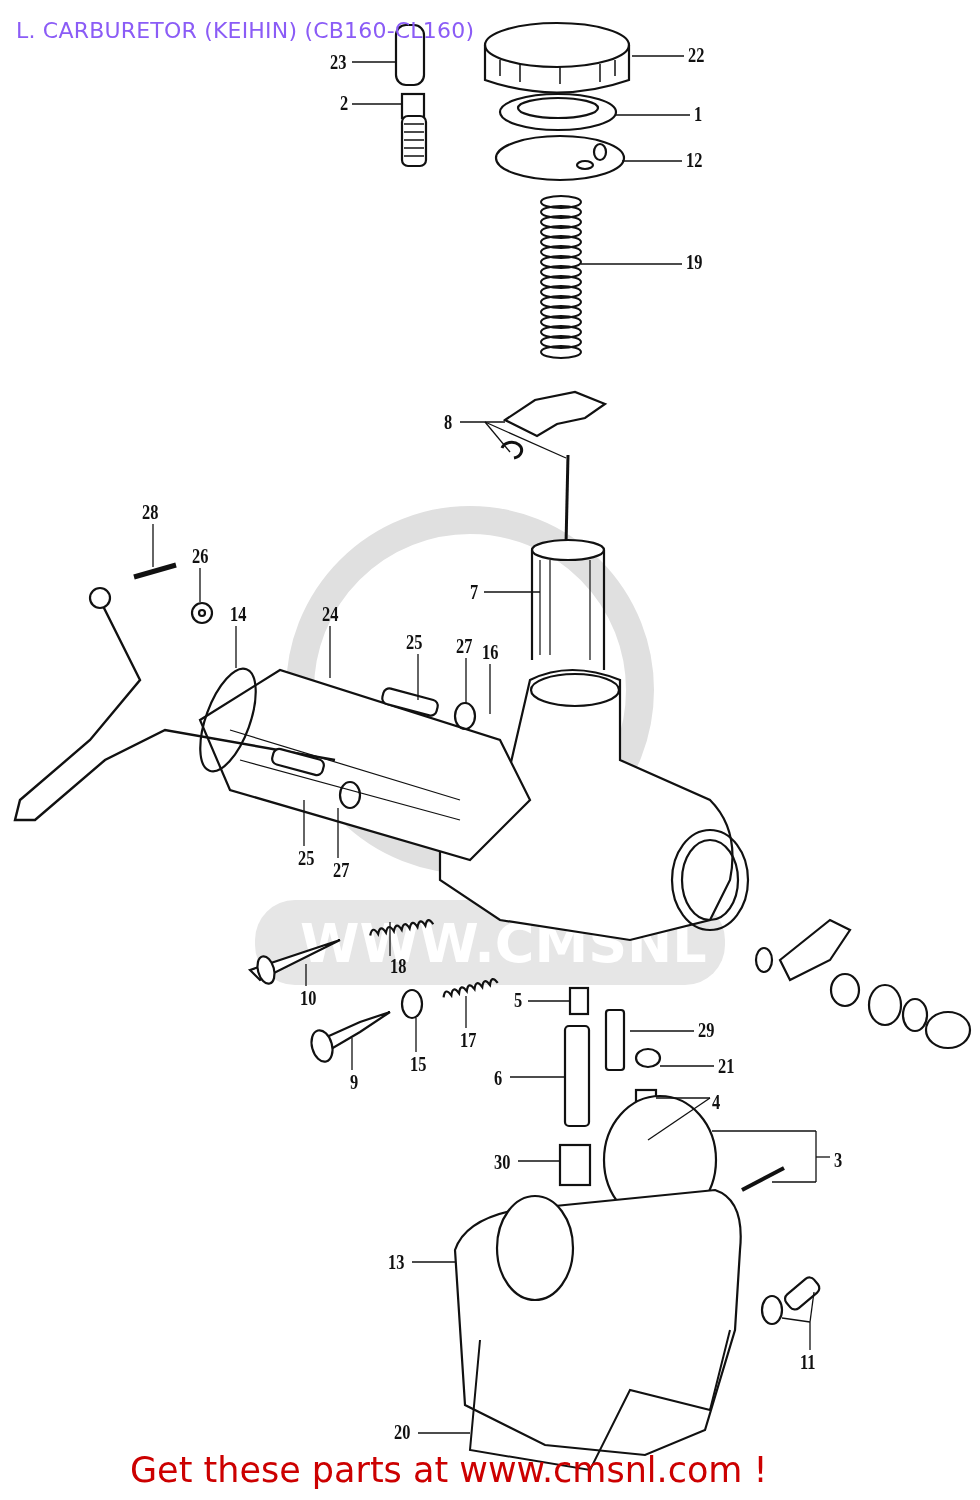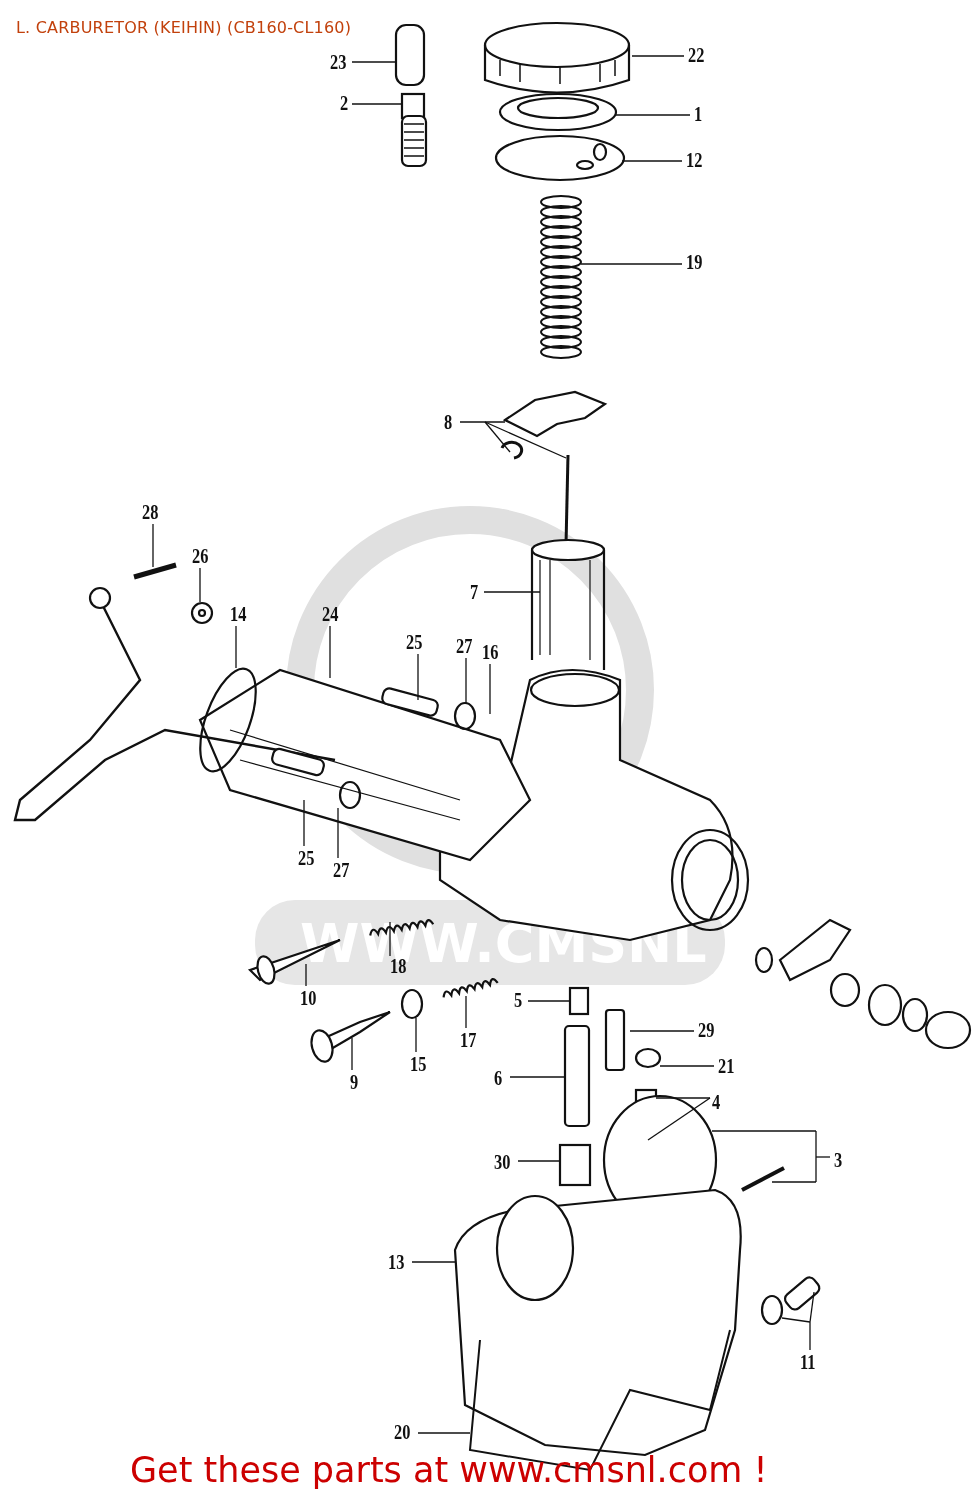--- a/index.html
+++ b/index.html
@@ -1,17 +1,17 @@
 <!DOCTYPE html>
 <html><head>
   <meta charset="utf-8">
   <style>
     html, body { margin: 0; padding: 0; background: #ffffff; }
     body { width: 980px; height: 1500px; position: relative; overflow: hidden; font-family: "Liberation Sans", sans-serif; }
-    .title { position: absolute; left: 16px; top: 18px; font-size: 16px; color: #c2410c; letter-spacing: 0.2px; z-index: 3; font-family: "DejaVu Sans", sans-serif; }
+    .title { position: absolute; left: 16px; top: 18px; font-size: 22px; color: #8b5cf6; letter-spacing: 0.2px; z-index: 3; font-family: "DejaVu Sans", sans-serif; }
     .footer { position: absolute; left: 130px; top: 1450px; font-size: 35px; color: #cc0000; z-index: 3; font-family: "DejaVu Sans", sans-serif; }
     svg.diagram { position: absolute; left: 0; top: 0; width: 980px; height: 1500px; z-index: 1; }
     .lbl { position: absolute; font-family: "Liberation Serif", serif; font-weight: bold; font-size: 21px; color: #111; z-index: 2; transform: scaleX(0.78); transform-origin: left center; line-height: 1; }
     .wm { position: absolute; z-index: 0; }
   </style>
 </head>
 <body>
 
 <div class="title">L. CARBURETOR (KEIHIN) (CB160-CL160)</div>
 

